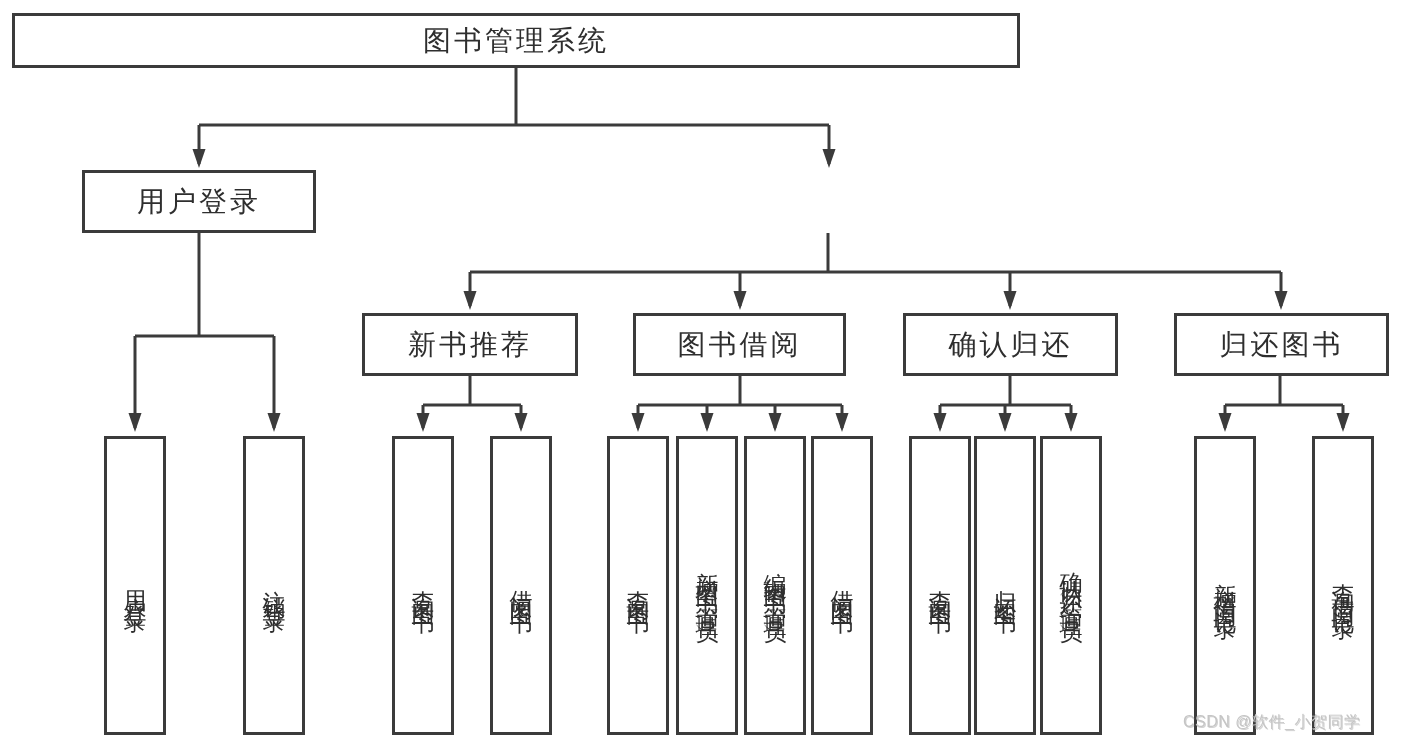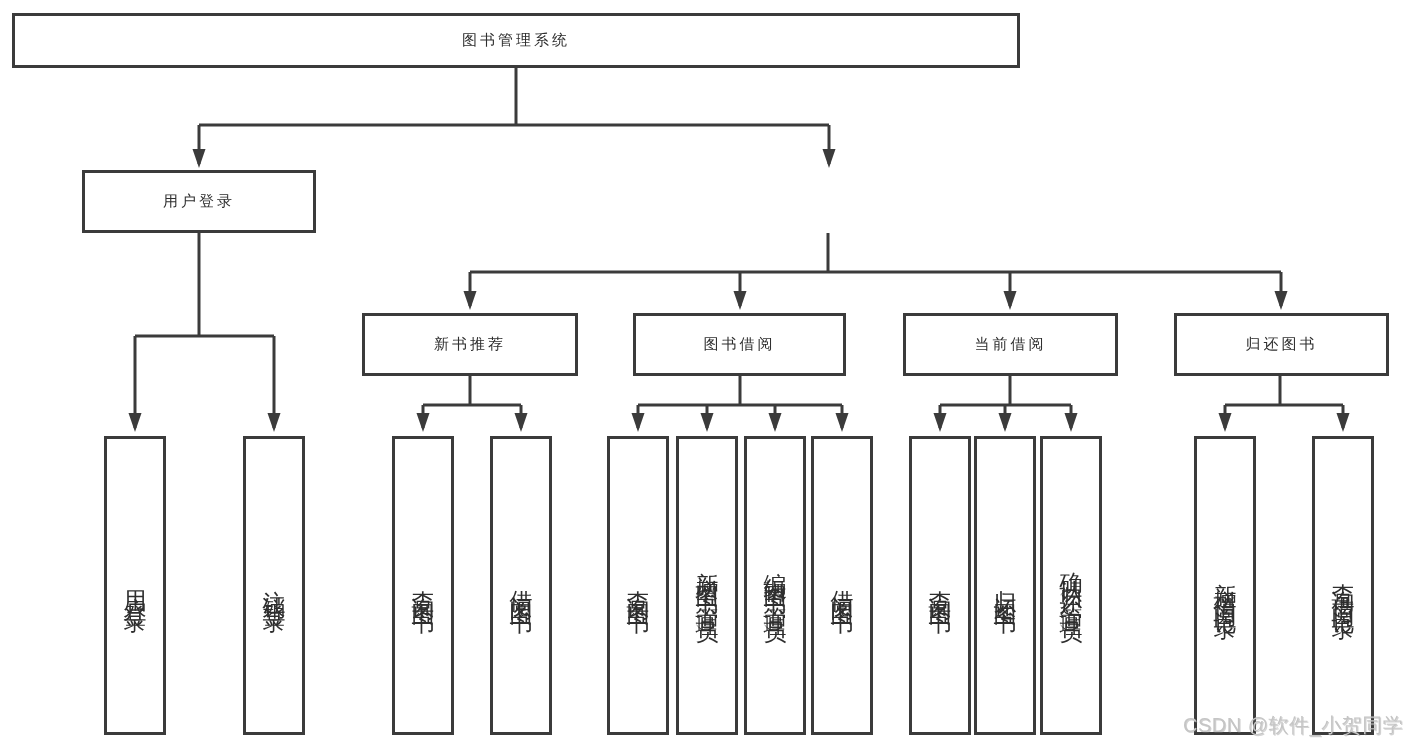--- a/index.html
+++ b/index.html
@@ -20,30 +20,30 @@
   svg.connectors{position:absolute;left:0;top:0;z-index:1;}
   svg.connectors path{stroke:var(--line-color);stroke-width:3;fill:none;}
   svg.connectors marker path{fill:var(--line-color);stroke:none;}
   .box{
     position:absolute;z-index:2;background:var(--background);
     border:3px solid var(--box-border-color);
     display:flex;align-items:center;justify-content:center;
     text-align:center;
   }
   .box .lbl{
-    font-size:15px;letter-spacing:3px;white-space:nowrap;
+    font-size:28px;letter-spacing:3px;white-space:nowrap;
     color:var(--text-color);
   }
   .box.leaf .lbl{
     writing-mode:vertical-rl;text-orientation:mixed;
     font-size:23px;letter-spacing:7px;line-height:1;
   }
   .watermark{
     position:absolute;z-index:3;left:1183px;top:712px;
-    font-size:20px;letter-spacing:0.5px;white-space:nowrap;
+    font-size:16px;letter-spacing:0.5px;white-space:nowrap;
     color:var(--watermark-color);
     text-shadow:1px 1px 0 rgba(130,130,130,0.35);
   }
 </style>
 </head>
 <body>
 
 <div class="canvas">
 
   <svg class="connectors" width="1405" height="747" viewBox="0 0 1405 747">
@@ -116,21 +116,21 @@
     <span class="lbl">用户登录</span>
   </div>
 
   <div class="box" style="left:362px;top:313px;width:216px;height:63px">
     <span class="lbl">新书推荐</span>
   </div>
   <div class="box" style="left:633px;top:313px;width:213px;height:63px">
     <span class="lbl">图书借阅</span>
   </div>
   <div class="box" style="left:903px;top:313px;width:215px;height:63px">
-    <span class="lbl">当前借阅</span>
+    <span class="lbl">确认归还</span>
   </div>
   <div class="box" style="left:1174px;top:313px;width:215px;height:63px">
     <span class="lbl">归还图书</span>
   </div>
 
   <div class="box leaf" style="left:104px;top:436px;width:62px;height:299px">
     <span class="lbl">用户登录</span>
   </div>
   <div class="box leaf" style="left:243px;top:436px;width:62px;height:299px">
     <span class="lbl">注销登录</span>

